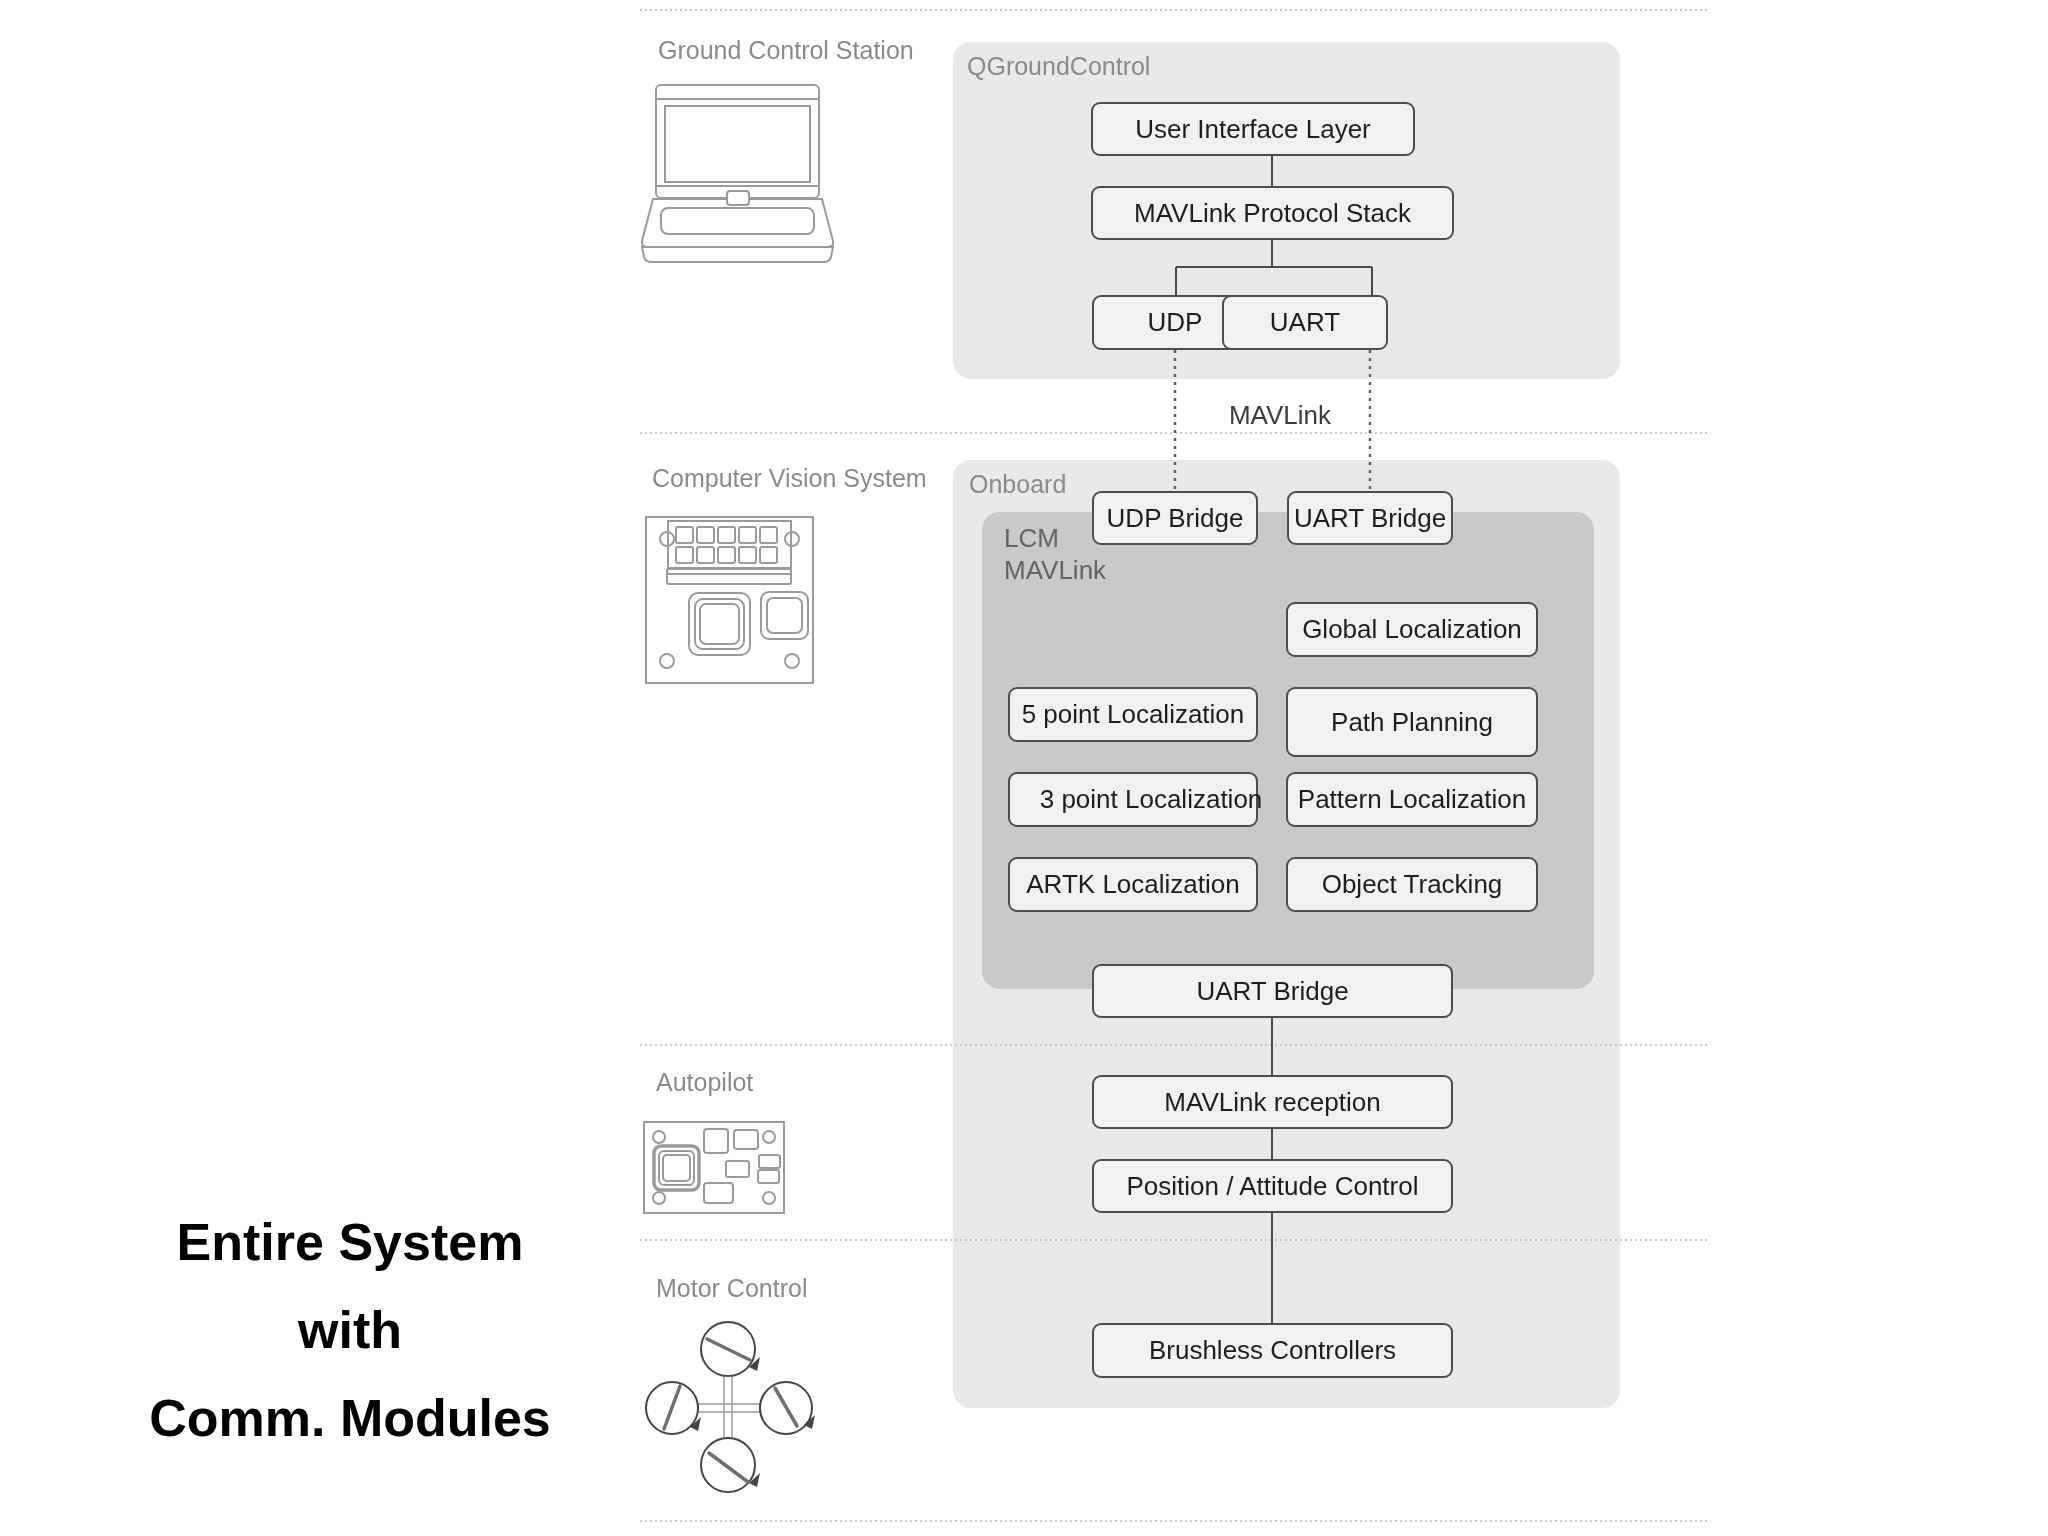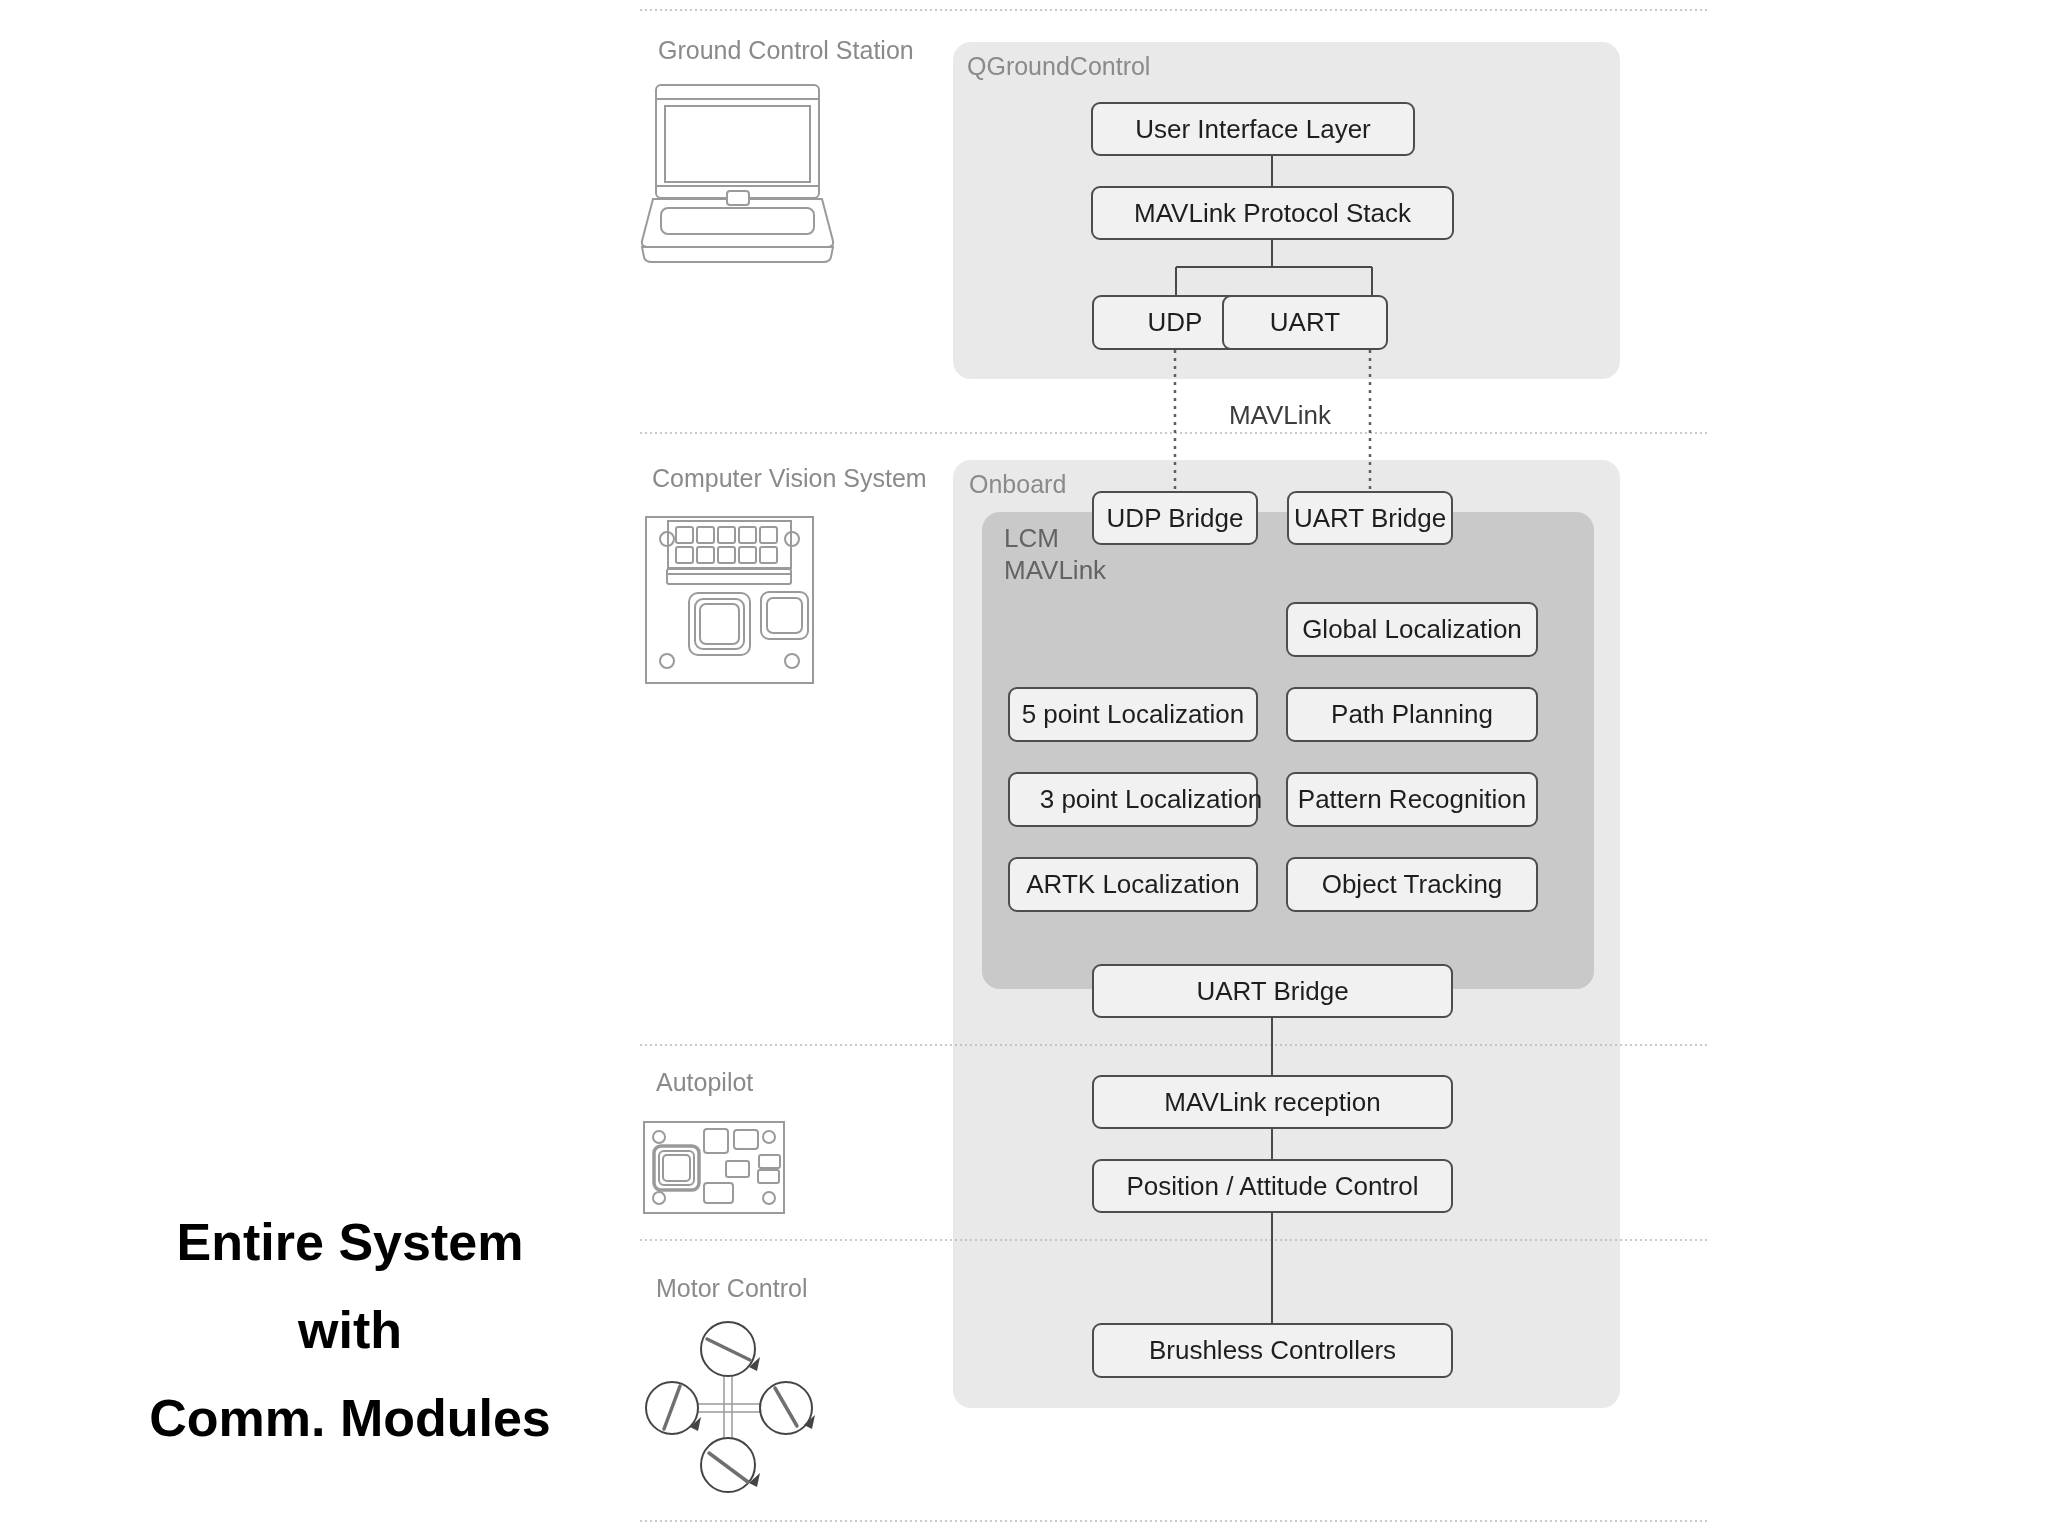--- a/index.html
+++ b/index.html
@@ -152,23 +152,23 @@
   <div class="node" style="left:1091px;top:102px;width:324px;height:54px;">User Interface Layer</div>
   <div class="node" style="left:1091px;top:186px;width:363px;height:54px;">MAVLink Protocol Stack</div>
   <div class="node" style="left:1092px;top:295px;width:166px;height:55px;">UDP</div>
   <div class="node" style="left:1222px;top:295px;width:166px;height:55px;">UART</div>
 
   <div class="node" style="left:1092px;top:491px;width:166px;height:54px;z-index:5;">UDP Bridge</div>
   <div class="node" style="left:1287px;top:491px;width:166px;height:54px;z-index:5;">UART Bridge</div>
 
   <div class="node" style="left:1286px;top:602px;width:252px;height:55px;">Global Localization</div>
   <div class="node" style="left:1008px;top:687px;width:250px;height:55px;">5 point Localization</div>
-  <div class="node" style="left:1286px;top:687px;width:252px;height:55px;">Path Planning</div>
+  <div class="node" style="left:1286px;top:687px;width:252px;height:70px;">Path Planning</div>
   <div class="node" style="left:1008px;top:772px;width:250px;height:55px;padding-left:36px;">3 point Localization</div>
-  <div class="node" style="left:1286px;top:772px;width:252px;height:55px;">Pattern Recognition</div>
+  <div class="node" style="left:1286px;top:772px;width:252px;height:55px;">Pattern Localization</div>
   <div class="node" style="left:1008px;top:857px;width:250px;height:55px;">ARTK Localization</div>
   <div class="node" style="left:1286px;top:857px;width:252px;height:55px;">Object Tracking</div>
 
   <div class="node" style="left:1092px;top:964px;width:361px;height:54px;z-index:5;">UART Bridge</div>
   <div class="node" style="left:1092px;top:1075px;width:361px;height:54px;">MAVLink reception</div>
   <div class="node" style="left:1092px;top:1159px;width:361px;height:54px;">Position / Attitude Control</div>
   <div class="node" style="left:1092px;top:1323px;width:361px;height:55px;">Brushless Controllers</div>
 
   <div class="caption">
     <div>Entire System</div>

